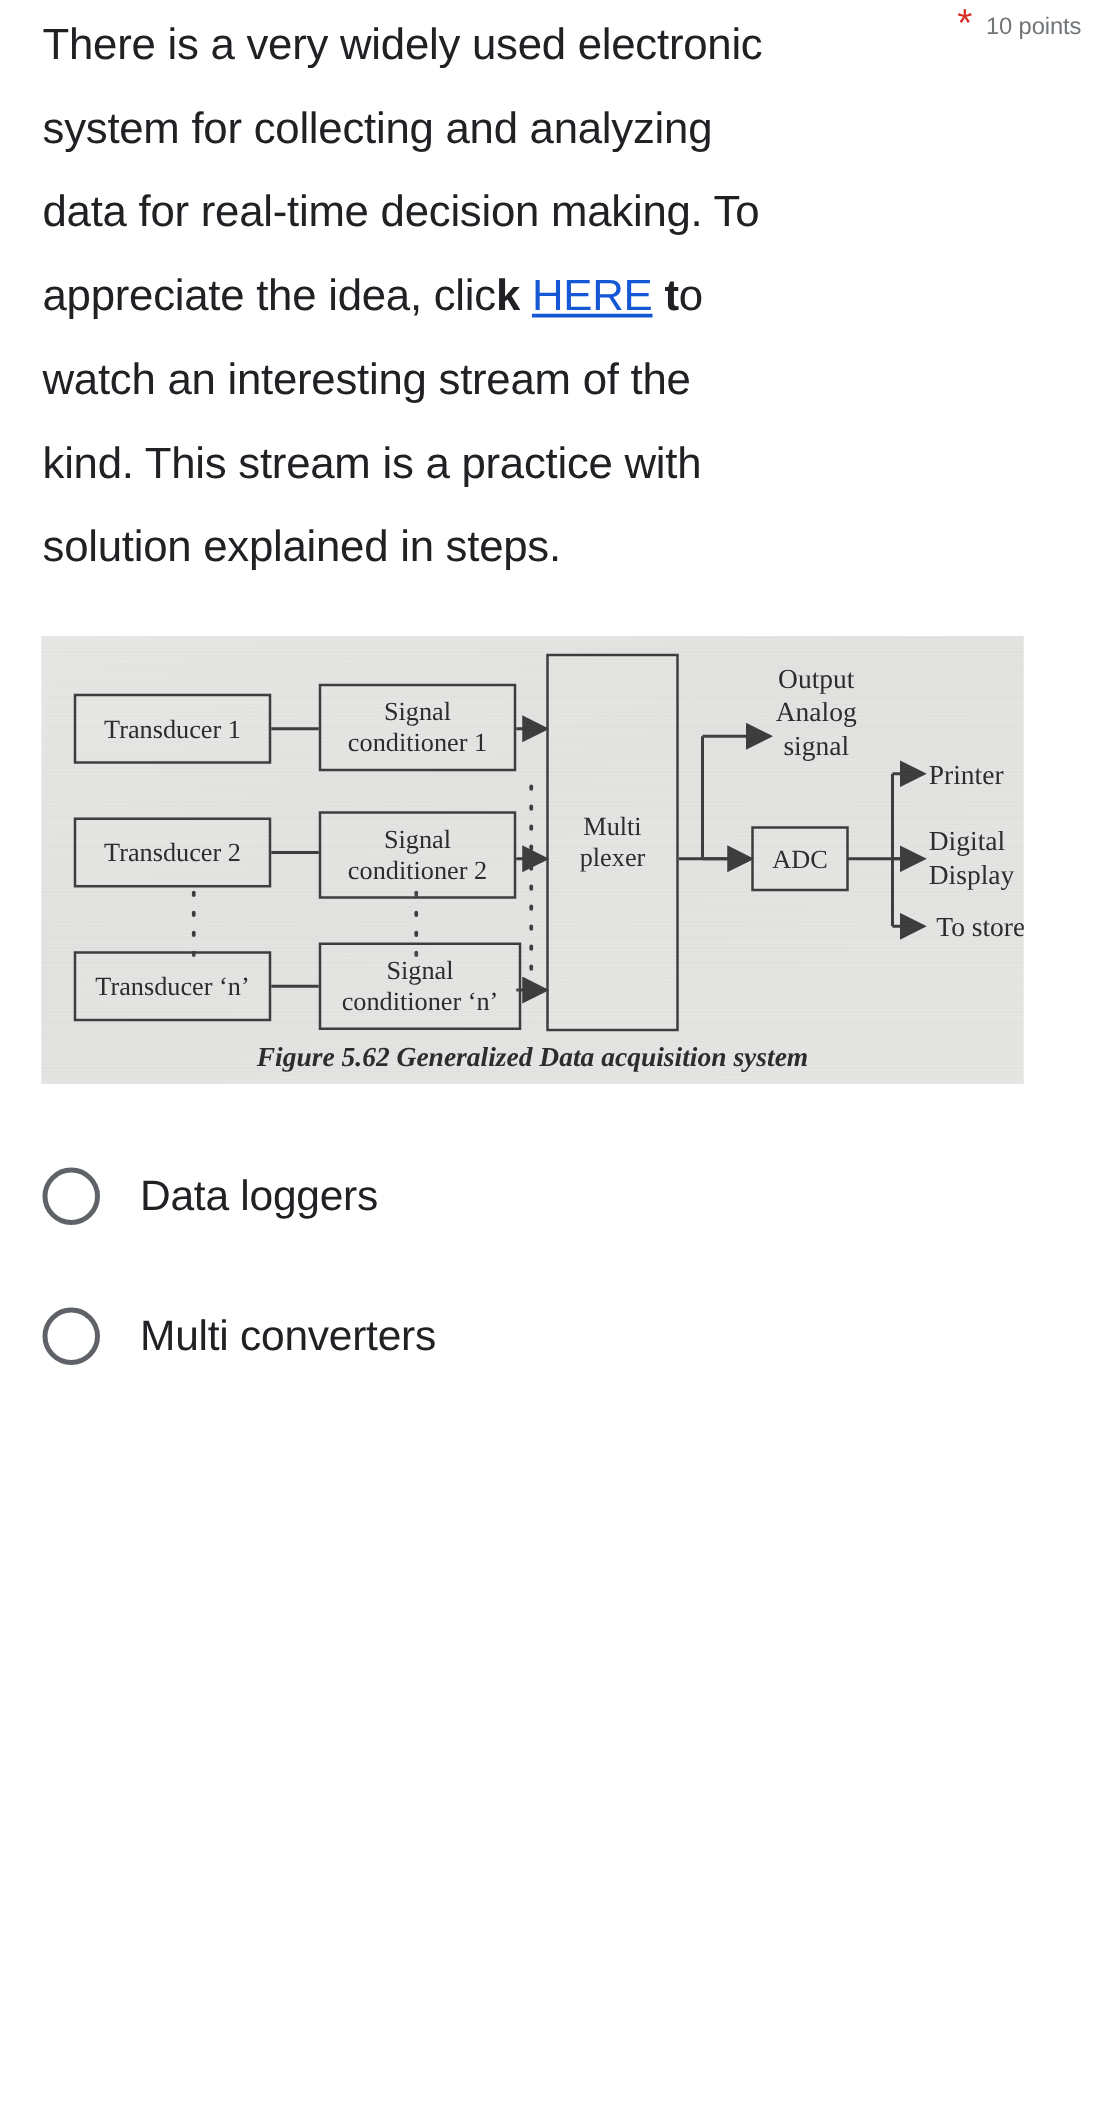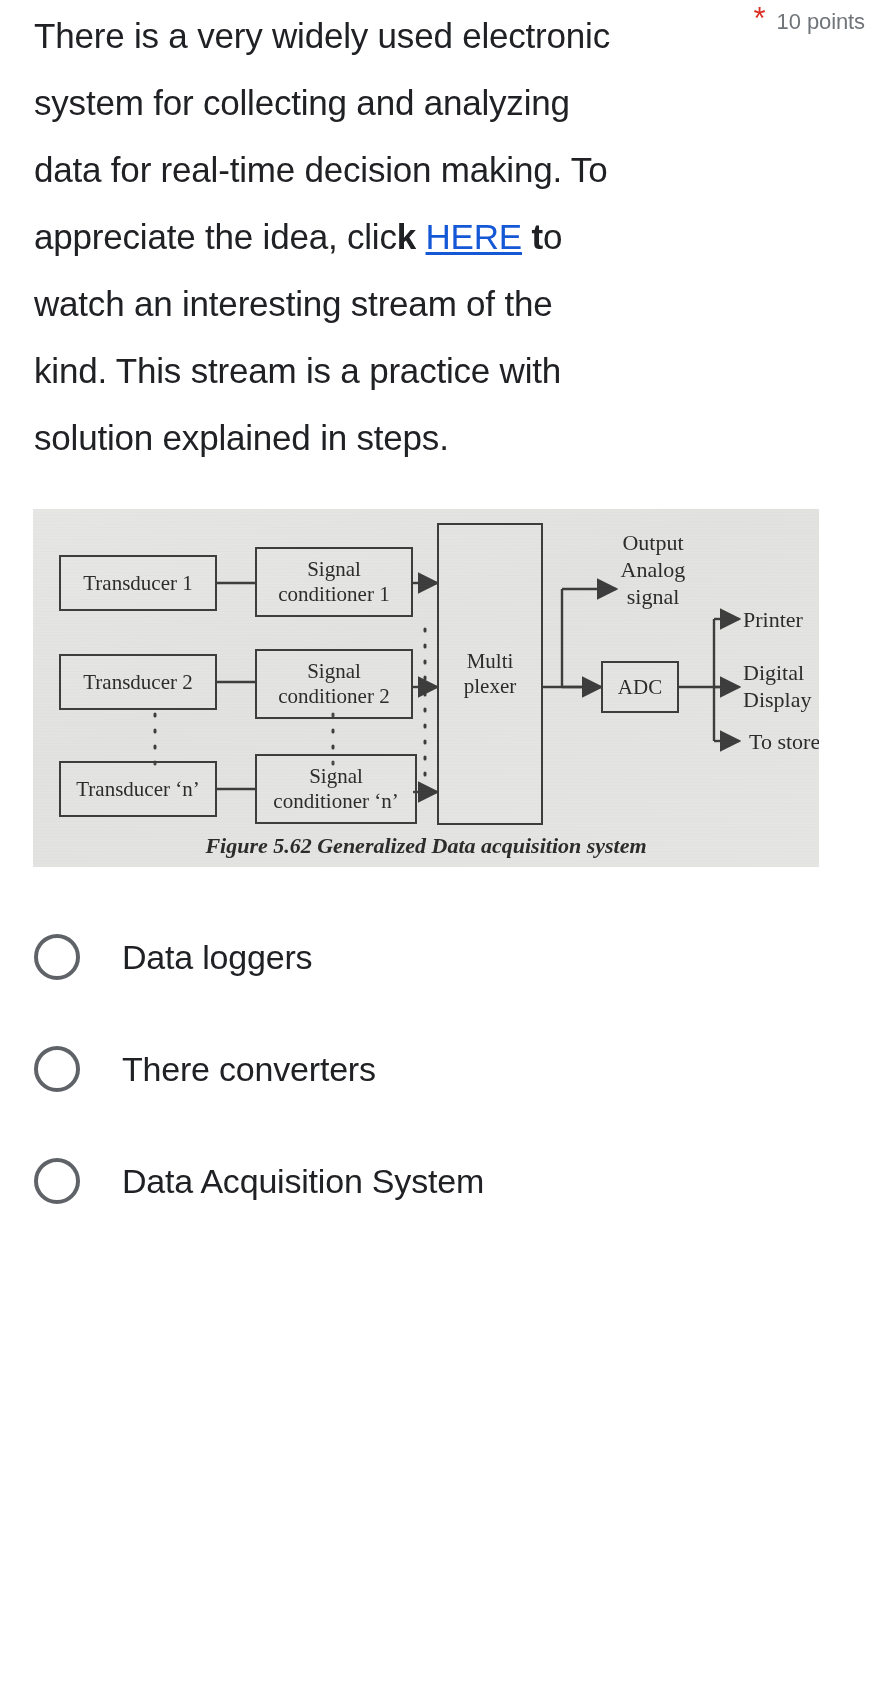--- a/index.html
+++ b/index.html
@@ -32,21 +32,21 @@
     white-space: nowrap;
   }
   .required-star {
     color: #d93025;
     font-size: 31px;
     line-height: 30px;
     font-family: "Liberation Sans", sans-serif;
   }
   .points-text {
     color: #70757a;
-    font-size: 22px;
+    font-size: 19px;
     line-height: 36px;
     letter-spacing: -0.1px;
   }
   .question-text {
     font-size: 35px;
     line-height: 67px;
     color: #202124;
     letter-spacing: -0.2px;
     max-width: 600px;
     margin: 0;
@@ -125,21 +125,21 @@
 
   
   .options {
     margin-top: 34px;
     padding-left: 34px;
   }
   .option-row {
     display: flex;
     align-items: center;
     height: 112px;
-    gap: 42px;
+    gap: 32px;
   }
   .radio {
     width: 46px;
     height: 46px;
     min-width: 46px;
     border: 4px solid #5f6368;
     border-radius: 50%;
     box-sizing: border-box;
     background: transparent;
   }
@@ -271,22 +271,18 @@
 
 <div class="options">
 
   <div class="option-row">
     <span class="radio"></span>
     <span class="option-label">Data loggers</span>
   </div>
 
   <div class="option-row">
     <span class="radio"></span>
-    <span class="option-label">There converters</span>
-  </div>
-
-
-  <div class="option-row">
-    <span class="radio"></span>
-    <span class="option-label">Data Acquisition System</span>
-  </div>
+    <span class="option-label">Multi converters</span>
+  </div>
+
+
 
 </div>
 
 </body></html>

